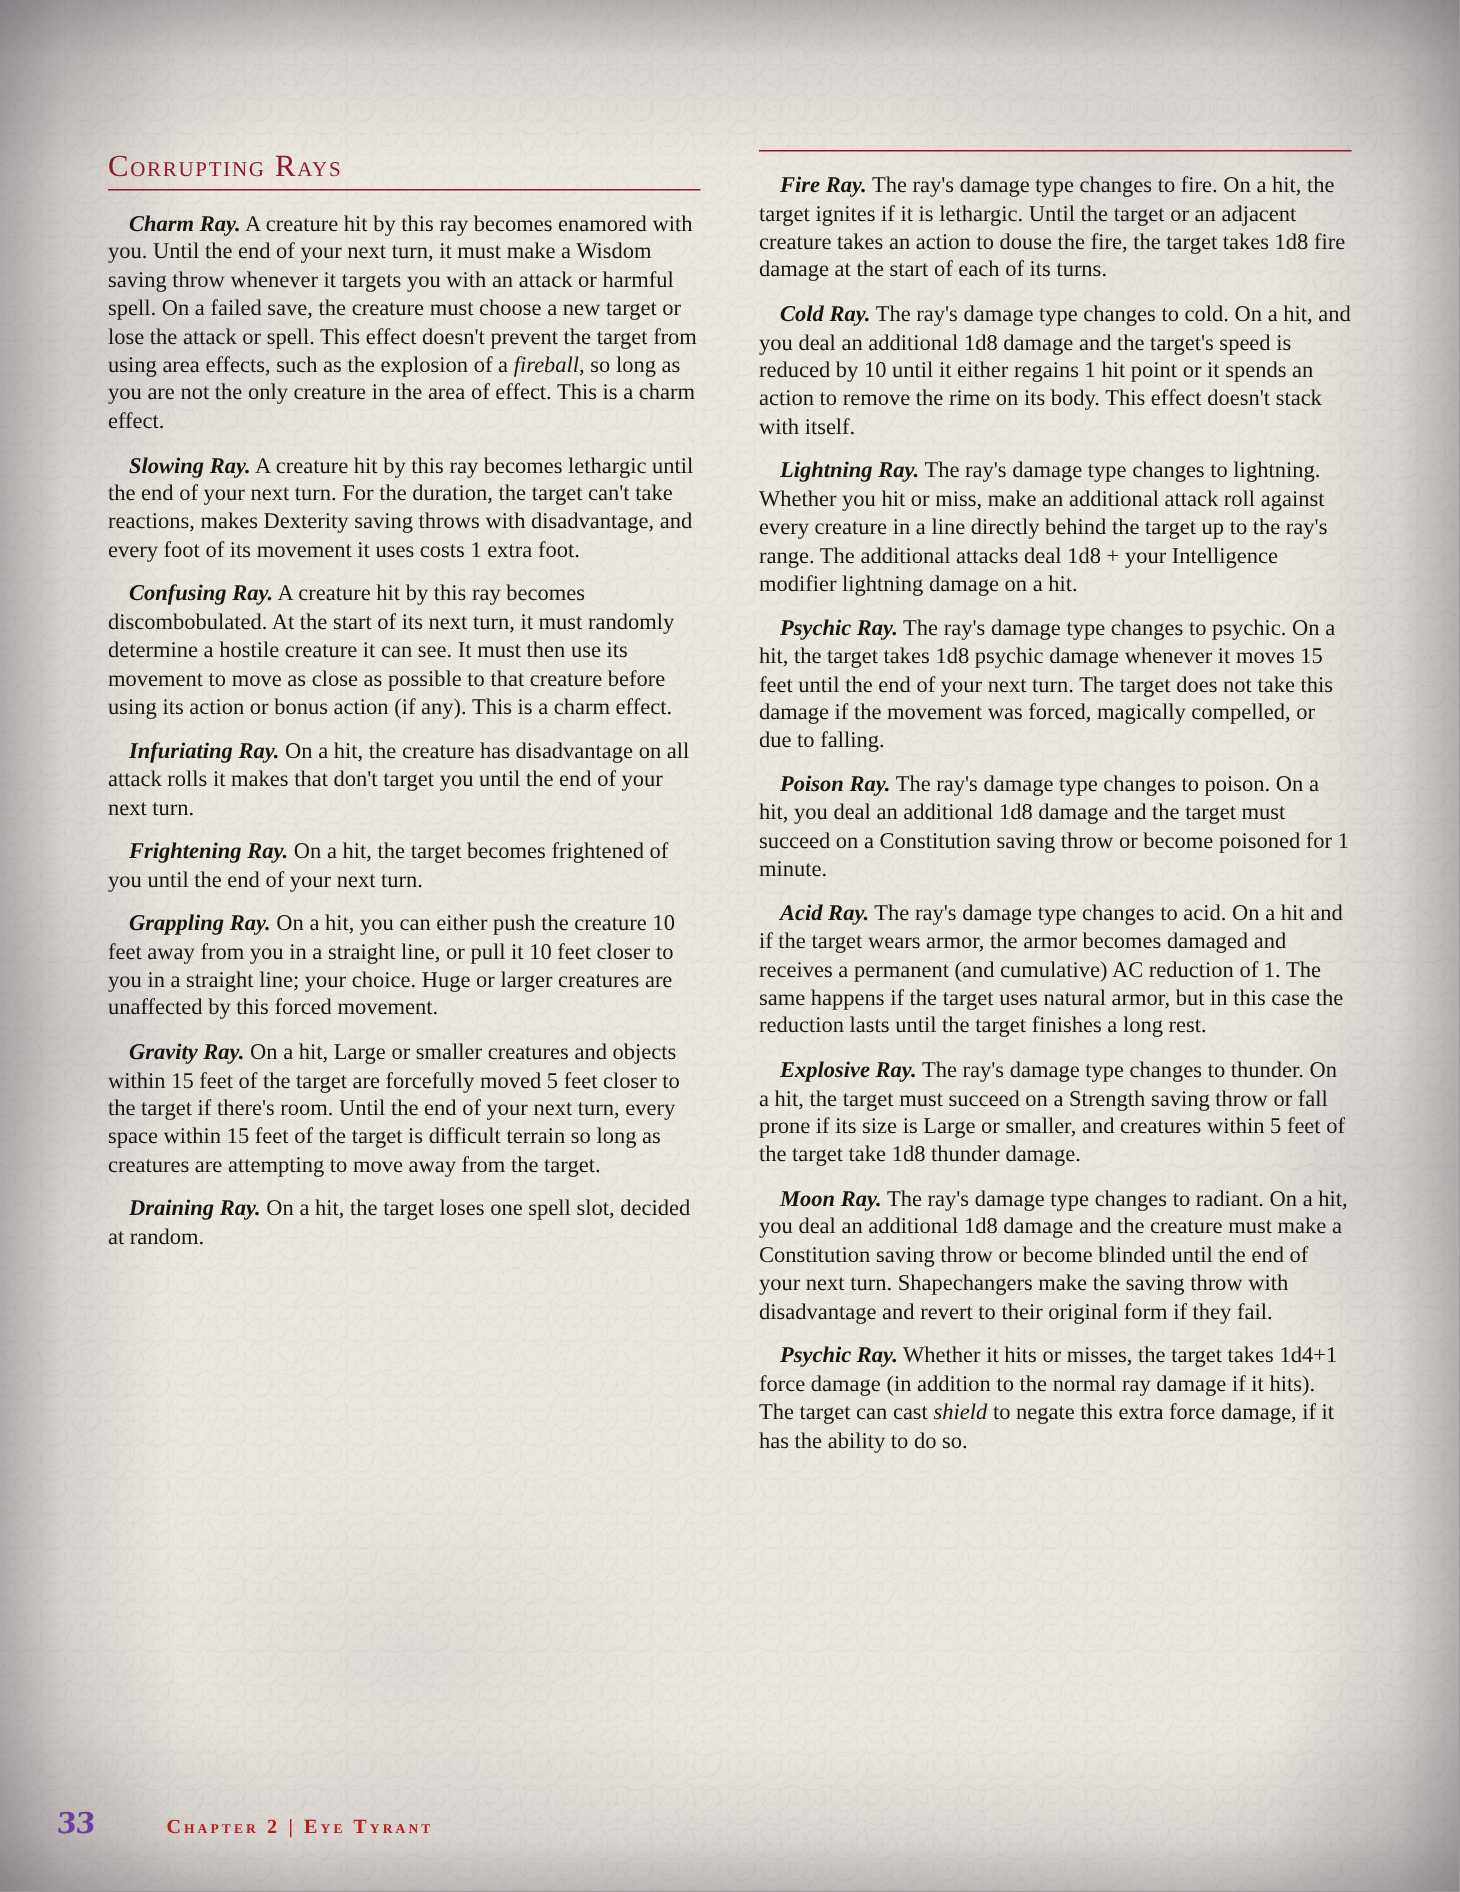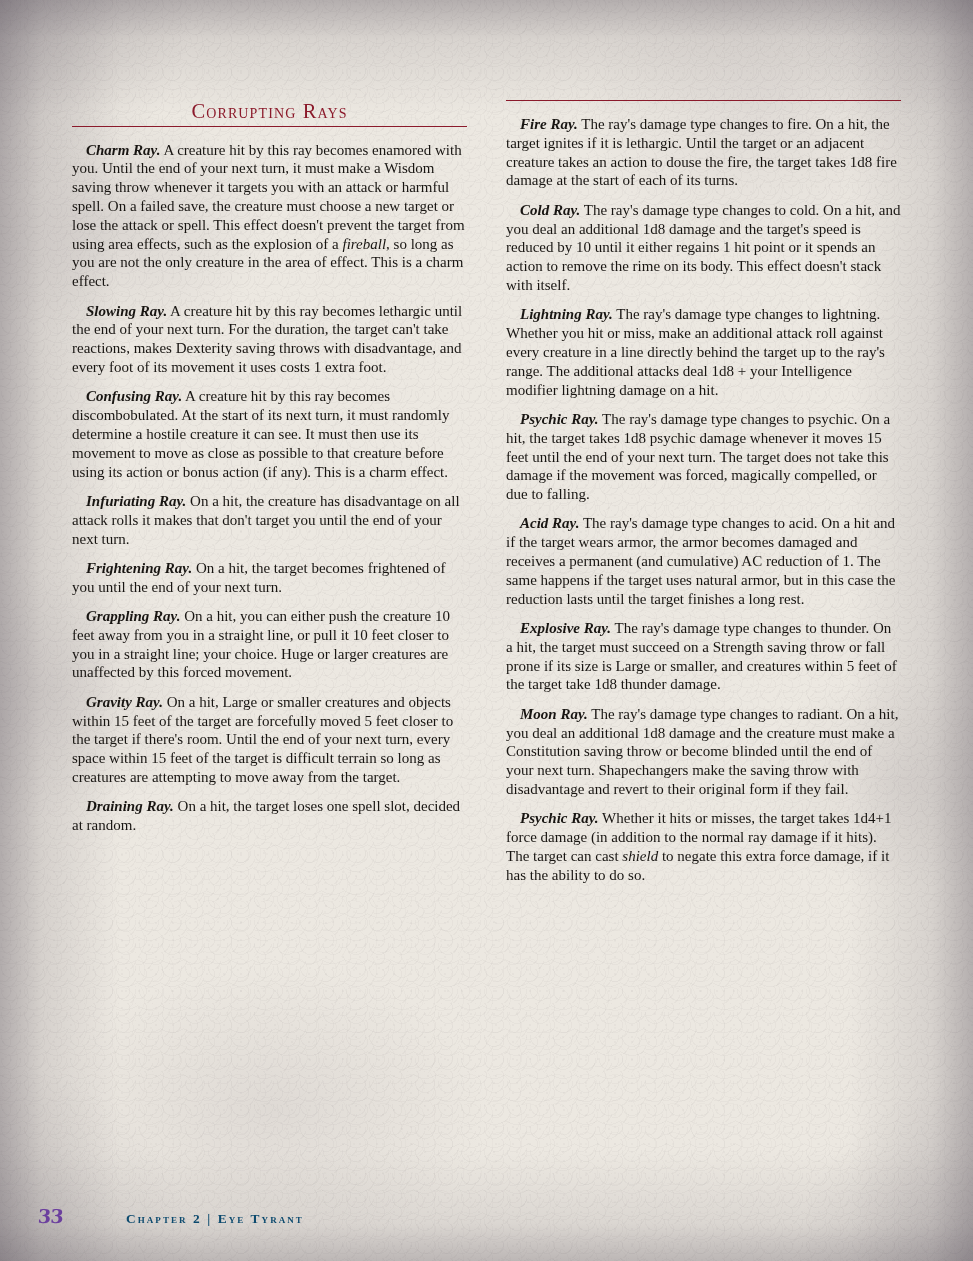--- a/index.html
+++ b/index.html
@@ -69,21 +69,20 @@
 
   .section-heading {
     font-size: 20.5px;
     font-variant: small-caps;
     letter-spacing: 0.055em;
     color: #8b1a2b;
     font-weight: normal;
     margin: 0 0 2px 0;
     line-height: 1.15;
     white-space: nowrap;
-    text-align: center;
   }
   .heading-rule {
     border: 0;
     border-top: 1.6px solid #8b1a2b;
     margin: 0 0 14px 0;
     width: 100%;
   }
 
   p.entry {
     margin: 0 0 10.5px 0;
@@ -110,25 +109,25 @@
   }
   #page-number {
     font-size: 19px;
     font-weight: bold;
     color: #6b3f9e;
     font-family: "DejaVu Serif", "Liberation Serif", serif;
     letter-spacing: -0.04em;
     transform: skewX(-4deg);
   }
   #footer-chapter {
-    margin-left: 63px;
+    margin-left: 48px;
     font-size: 13.4px;
     font-variant: small-caps;
     letter-spacing: 0.155em;
-    color: #0c4a6e;
+    color: #b91c1c;
     font-weight: bold;
     white-space: nowrap;
   }
 </style>
 </head>
 <body>
 
 <div id="page">
 
   <div id="tex-mottle"></div>
@@ -153,20 +152,21 @@
         </div>
     </div>
 
     <div class="column">
       <hr class="heading-rule">
       <div>
           <p class="entry"><span class="term">Fire Ray.</span><span> The ray's damage type changes to fire. On a hit, the target ignites if it is lethargic. Until the target or an adjacent creature takes an action to douse the fire, the target takes 1d8 fire damage at the start of each of its turns.</span></p>
           <p class="entry"><span class="term">Cold Ray.</span><span> The ray's damage type changes to cold. On a hit, and you deal an additional 1d8 damage and the target's speed is reduced by 10 until it either regains 1 hit point or it spends an action to remove the rime on its body. This effect doesn't stack with itself.</span></p>
           <p class="entry"><span class="term">Lightning Ray.</span><span> The ray's damage type changes to lightning. Whether you hit or miss, make an additional attack roll against every creature in a line directly behind the target up to the ray's range. The additional attacks deal 1d8 + your Intelligence modifier lightning damage on a hit.</span></p>
           <p class="entry"><span class="term">Psychic Ray.</span><span> The ray's damage type changes to psychic. On a hit, the target takes 1d8 psychic damage whenever it moves 15 feet until the end of your next turn. The target does not take this damage if the movement was forced, magically compelled, or due to falling.</span></p>
+          <p class="entry"><span class="term">Poison Ray.</span><span> The ray's damage type changes to poison. On a hit, you deal an additional 1d8 damage and the target must succeed on a Constitution saving throw or become poisoned for 1 minute.</span></p>
           <p class="entry"><span class="term">Acid Ray.</span><span> The ray's damage type changes to acid. On a hit and if the target wears armor, the armor becomes damaged and receives a permanent (and cumulative) AC reduction of 1. The same happens if the target uses natural armor, but in this case the reduction lasts until the target finishes a long rest.</span></p>
           <p class="entry"><span class="term">Explosive Ray.</span><span> The ray's damage type changes to thunder. On a hit, the target must succeed on a Strength saving throw or fall prone if its size is Large or smaller, and creatures within 5 feet of the target take 1d8 thunder damage.</span></p>
           <p class="entry"><span class="term">Moon Ray.</span><span> The ray's damage type changes to radiant. On a hit, you deal an additional 1d8 damage and the creature must make a Constitution saving throw or become blinded until the end of your next turn. Shapechangers make the saving throw with disadvantage and revert to their original form if they fail.</span></p>
           <p class="entry"><span class="term">Psychic Ray.</span><span> Whether it hits or misses, the target takes 1d4+1 force damage (in addition to the normal ray damage if it hits). The target can cast </span><em class="spell">shield</em><span> to negate this extra force damage, if it has the ability to do so.</span></p>
         </div>
     </div>
 
   </div>
 
   <div id="footer">

